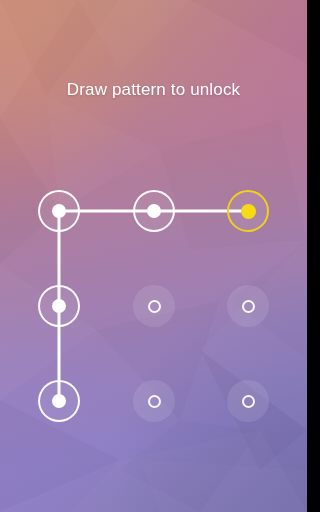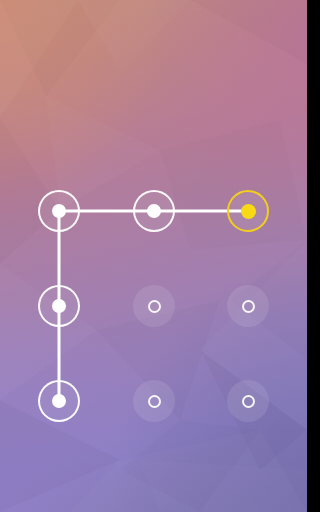--- a/index.html
+++ b/index.html
@@ -133,20 +133,21 @@
       <polygon points="96,330 220,300 180,420" fill="#000000" opacity="0.04"></polygon>
       <polygon points="0,400 120,460 0,512" fill="#000000" opacity="0.05"></polygon>
       <polygon points="120,460 260,430 307,512 70,512" fill="#FFFFFF" opacity="0.04"></polygon>
       <polygon points="307,240 307,430 200,350" fill="#FFFFFF" opacity="0.04"></polygon>
       <polygon points="200,350 307,430 260,470" fill="#000000" opacity="0.05"></polygon>
       <polygon points="180,420 260,430 200,512 120,470" fill="#000000" opacity="0.03"></polygon>
       <polygon points="230,300 307,240 307,360" fill="#000000" opacity="0.03"></polygon>
       <polygon points="140,460 307,470 307,512 160,512" fill="#FFFFFF" opacity="0.03"></polygon>
     </svg>
 
+  <div id="title">Draw pattern to unlock</div>
 
   <div id="pattern">
     <svg id="lines" width="307" height="512" viewBox="0 0 307 512" style="position:absolute;left:0;top:0;" aria-hidden="true">
         <line x1="59" y1="401" x2="59" y2="306" stroke="#FFFFFF" stroke-width="3" stroke-linecap="round"></line>
         <line x1="59" y1="306" x2="59" y2="211" stroke="#FFFFFF" stroke-width="3" stroke-linecap="round"></line>
         <line x1="59" y1="211" x2="154" y2="211" stroke="#FFFFFF" stroke-width="3" stroke-linecap="round"></line>
         <line x1="154" y1="211" x2="248" y2="211" stroke="#FFFFFF" stroke-width="3" stroke-linecap="round"></line>
       </svg>
     <div id="dots-layer">
         <div class="dot active" style="left: 59px; top: 211px;">

